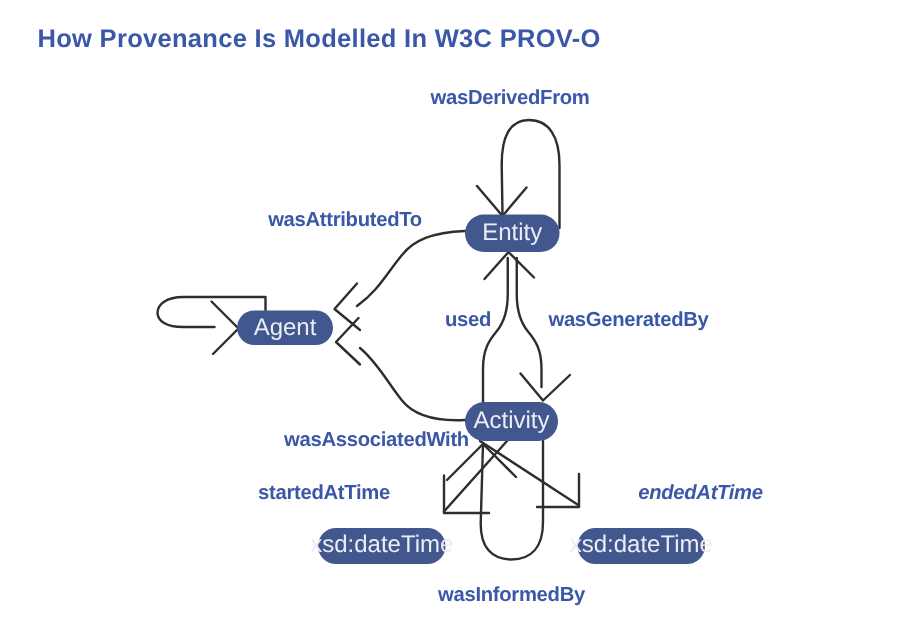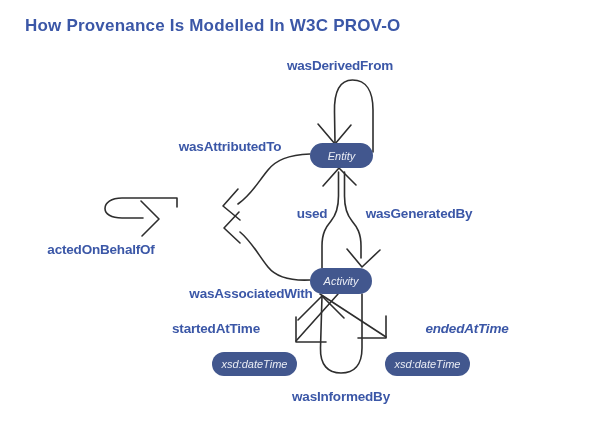--- a/index.html
+++ b/index.html
@@ -42,27 +42,26 @@
     stroke: var(--line);
     stroke-width: 1.6;
     stroke-linecap: round;
     stroke-linejoin: round;
   }
   .node {
     position: absolute;
     background: var(--node-fill);
     color: var(--node-text);
     border-radius: 14px;
-    font-size: 11px;
+    font-size: 16px;
     text-align: center;
     display: flex;
     align-items: center;
     justify-content: center;
     white-space: nowrap;
-    font-style: italic;
   }
   .elabel {
     position: absolute;
     transform: translate(-50%, -50%);
     font-size: 13.5px;
     font-weight: bold;
     letter-spacing: -0.2px;
     color: var(--edge-label);
     white-space: nowrap;
   }
@@ -98,27 +97,27 @@
     <path d="M 298 320 L 322 296 L 344 318"></path>
 
     <path d="M 338 294 L 296 341"></path>
     <path d="M 296 317 L 296 342 L 326 342"></path>
 
     <path d="M 320 294 L 386 337"></path>
     <path d="M 386 316 L 386 338 L 358 338"></path>
   </svg>
 
   <div class="node" style="left:310px; top:143px; width:63px; height:25px;">Entity</div>
+  <div class="node" style="left:158px; top:207px; width:64px; height:23px;">Agent</div>
   <div class="node" style="left:310px; top:268px; width:62px; height:26px;">Activity</div>
   <div class="node" style="left:212px; top:352px; width:85px; height:24px;">xsd:dateTime</div>
   <div class="node" style="left:385px; top:352px; width:85px; height:24px;">xsd:dateTime</div>
 
   <div class="elabel" style="left:340px; top:65px;">wasDerivedFrom</div>
   <div class="elabel" style="left:230px; top:146px;">wasAttributedTo</div>
-  <div class="elabel" style="left:101px; top:249px;">actedOnBehalfOf</div>
   <div class="elabel" style="left:312px; top:213px;">used</div>
   <div class="elabel" style="left:419px; top:213px;">wasGeneratedBy</div>
   <div class="elabel" style="left:251px; top:293px;">wasAssociatedWith</div>
   <div class="elabel" style="left:216px; top:328px;">startedAtTime</div>
   <div class="elabel" style="left:467px; top:328px;font-style:italic;">endedAtTime</div>
   <div class="elabel" style="left:341px; top:396px;">wasInformedBy</div>
 
 </div>
 
 </body></html>

